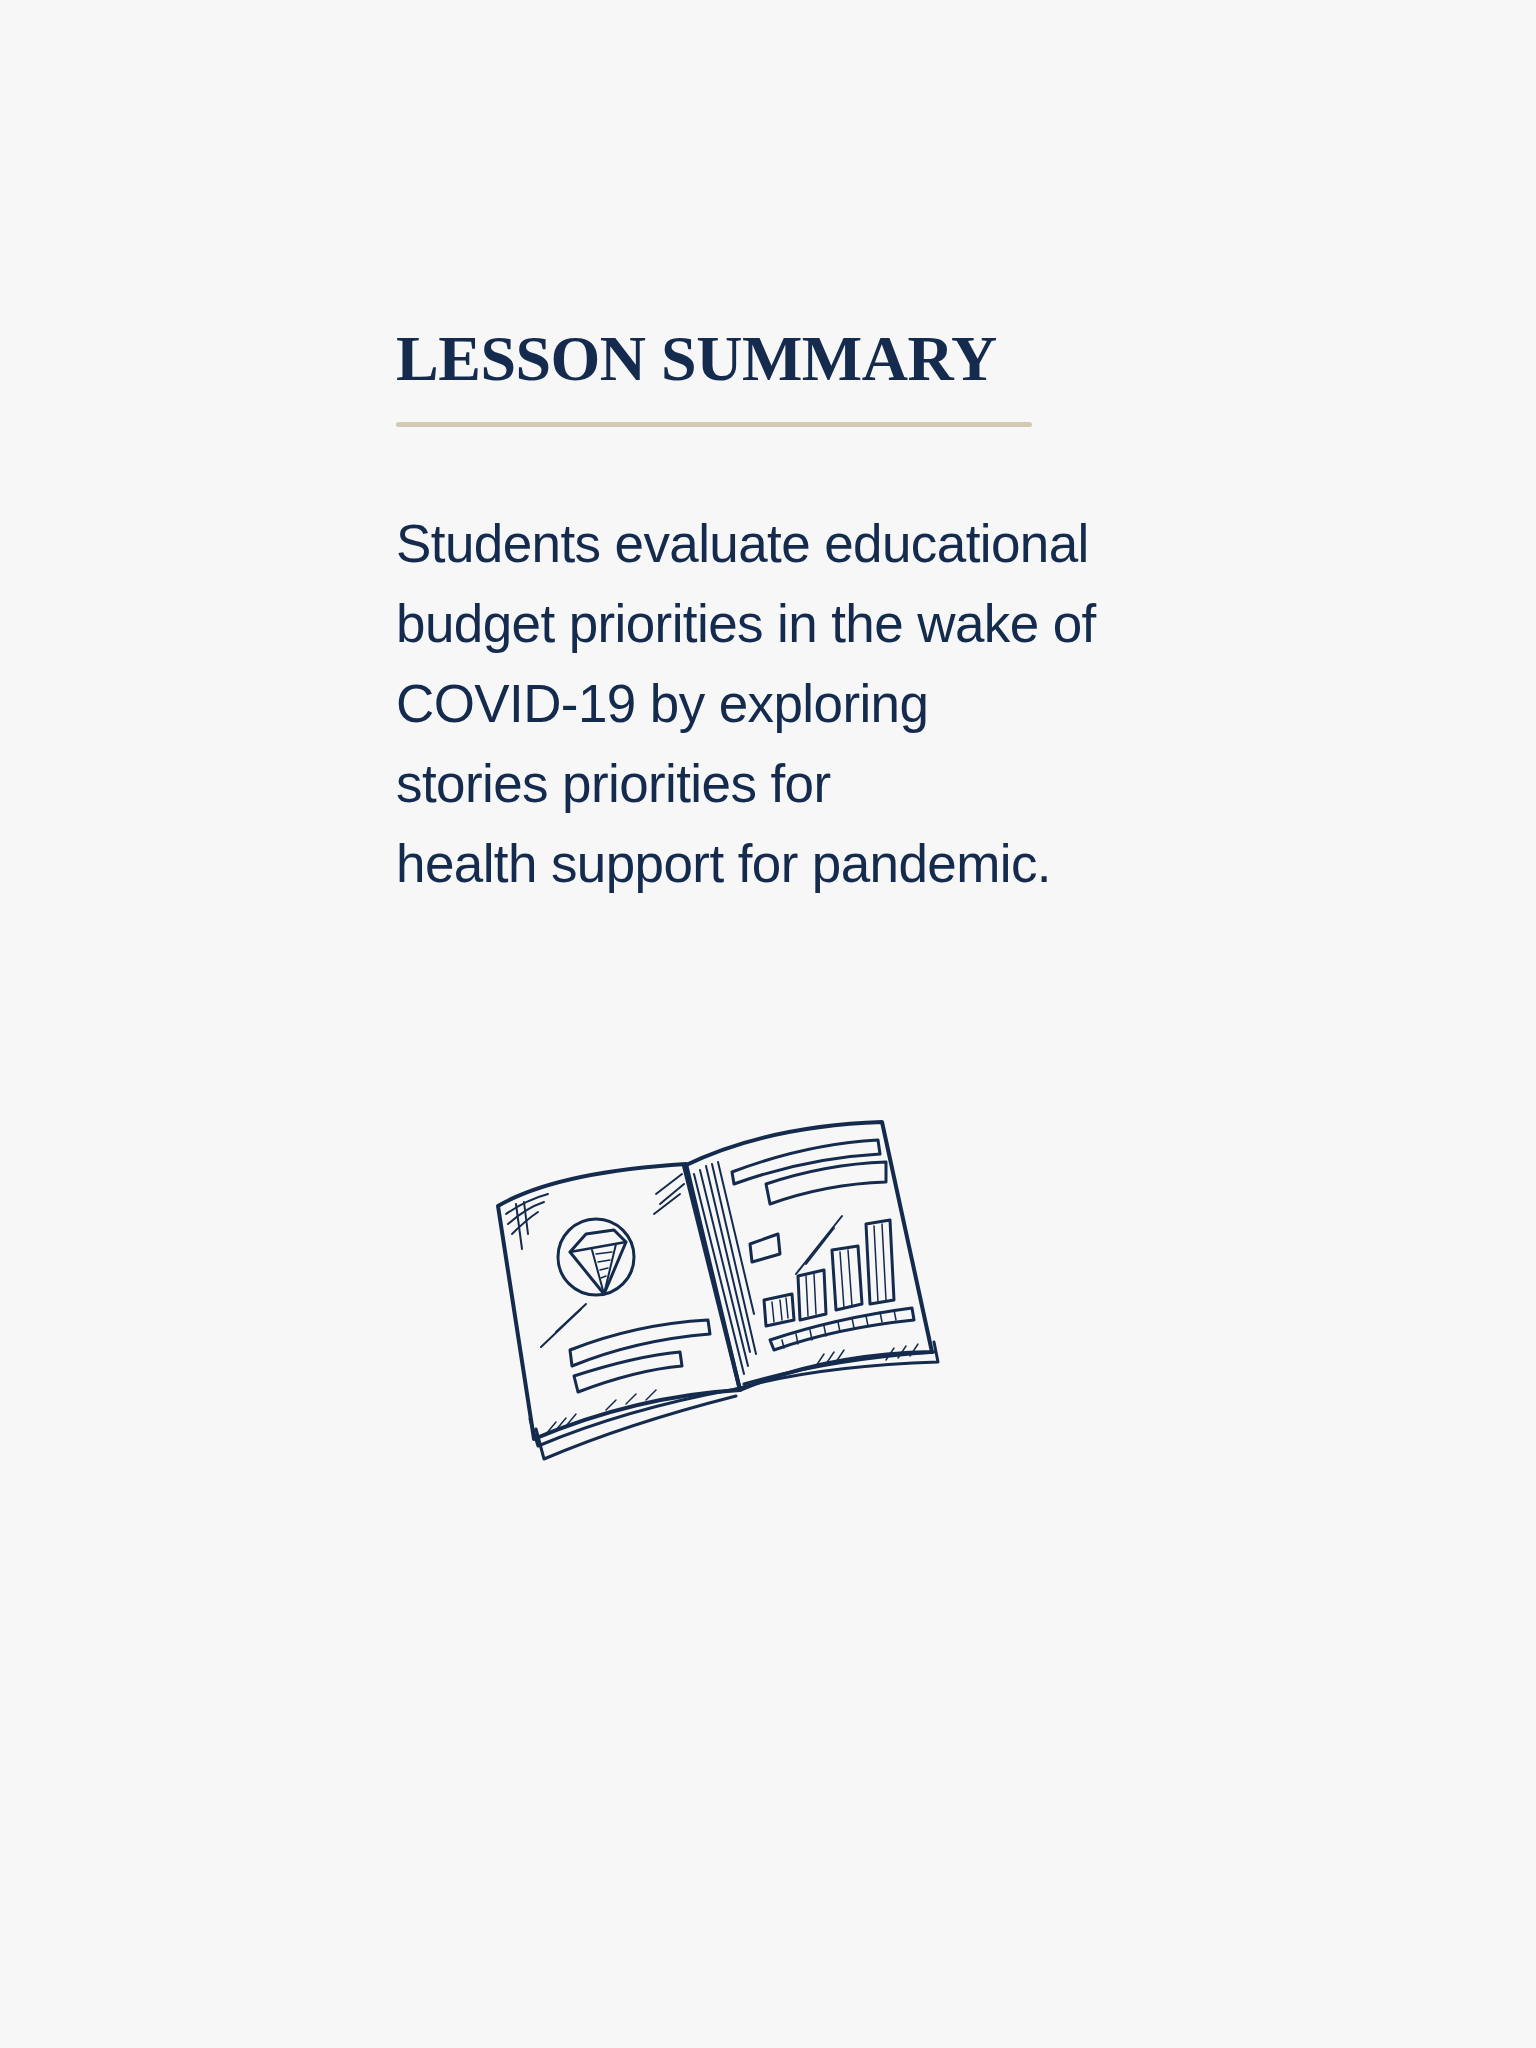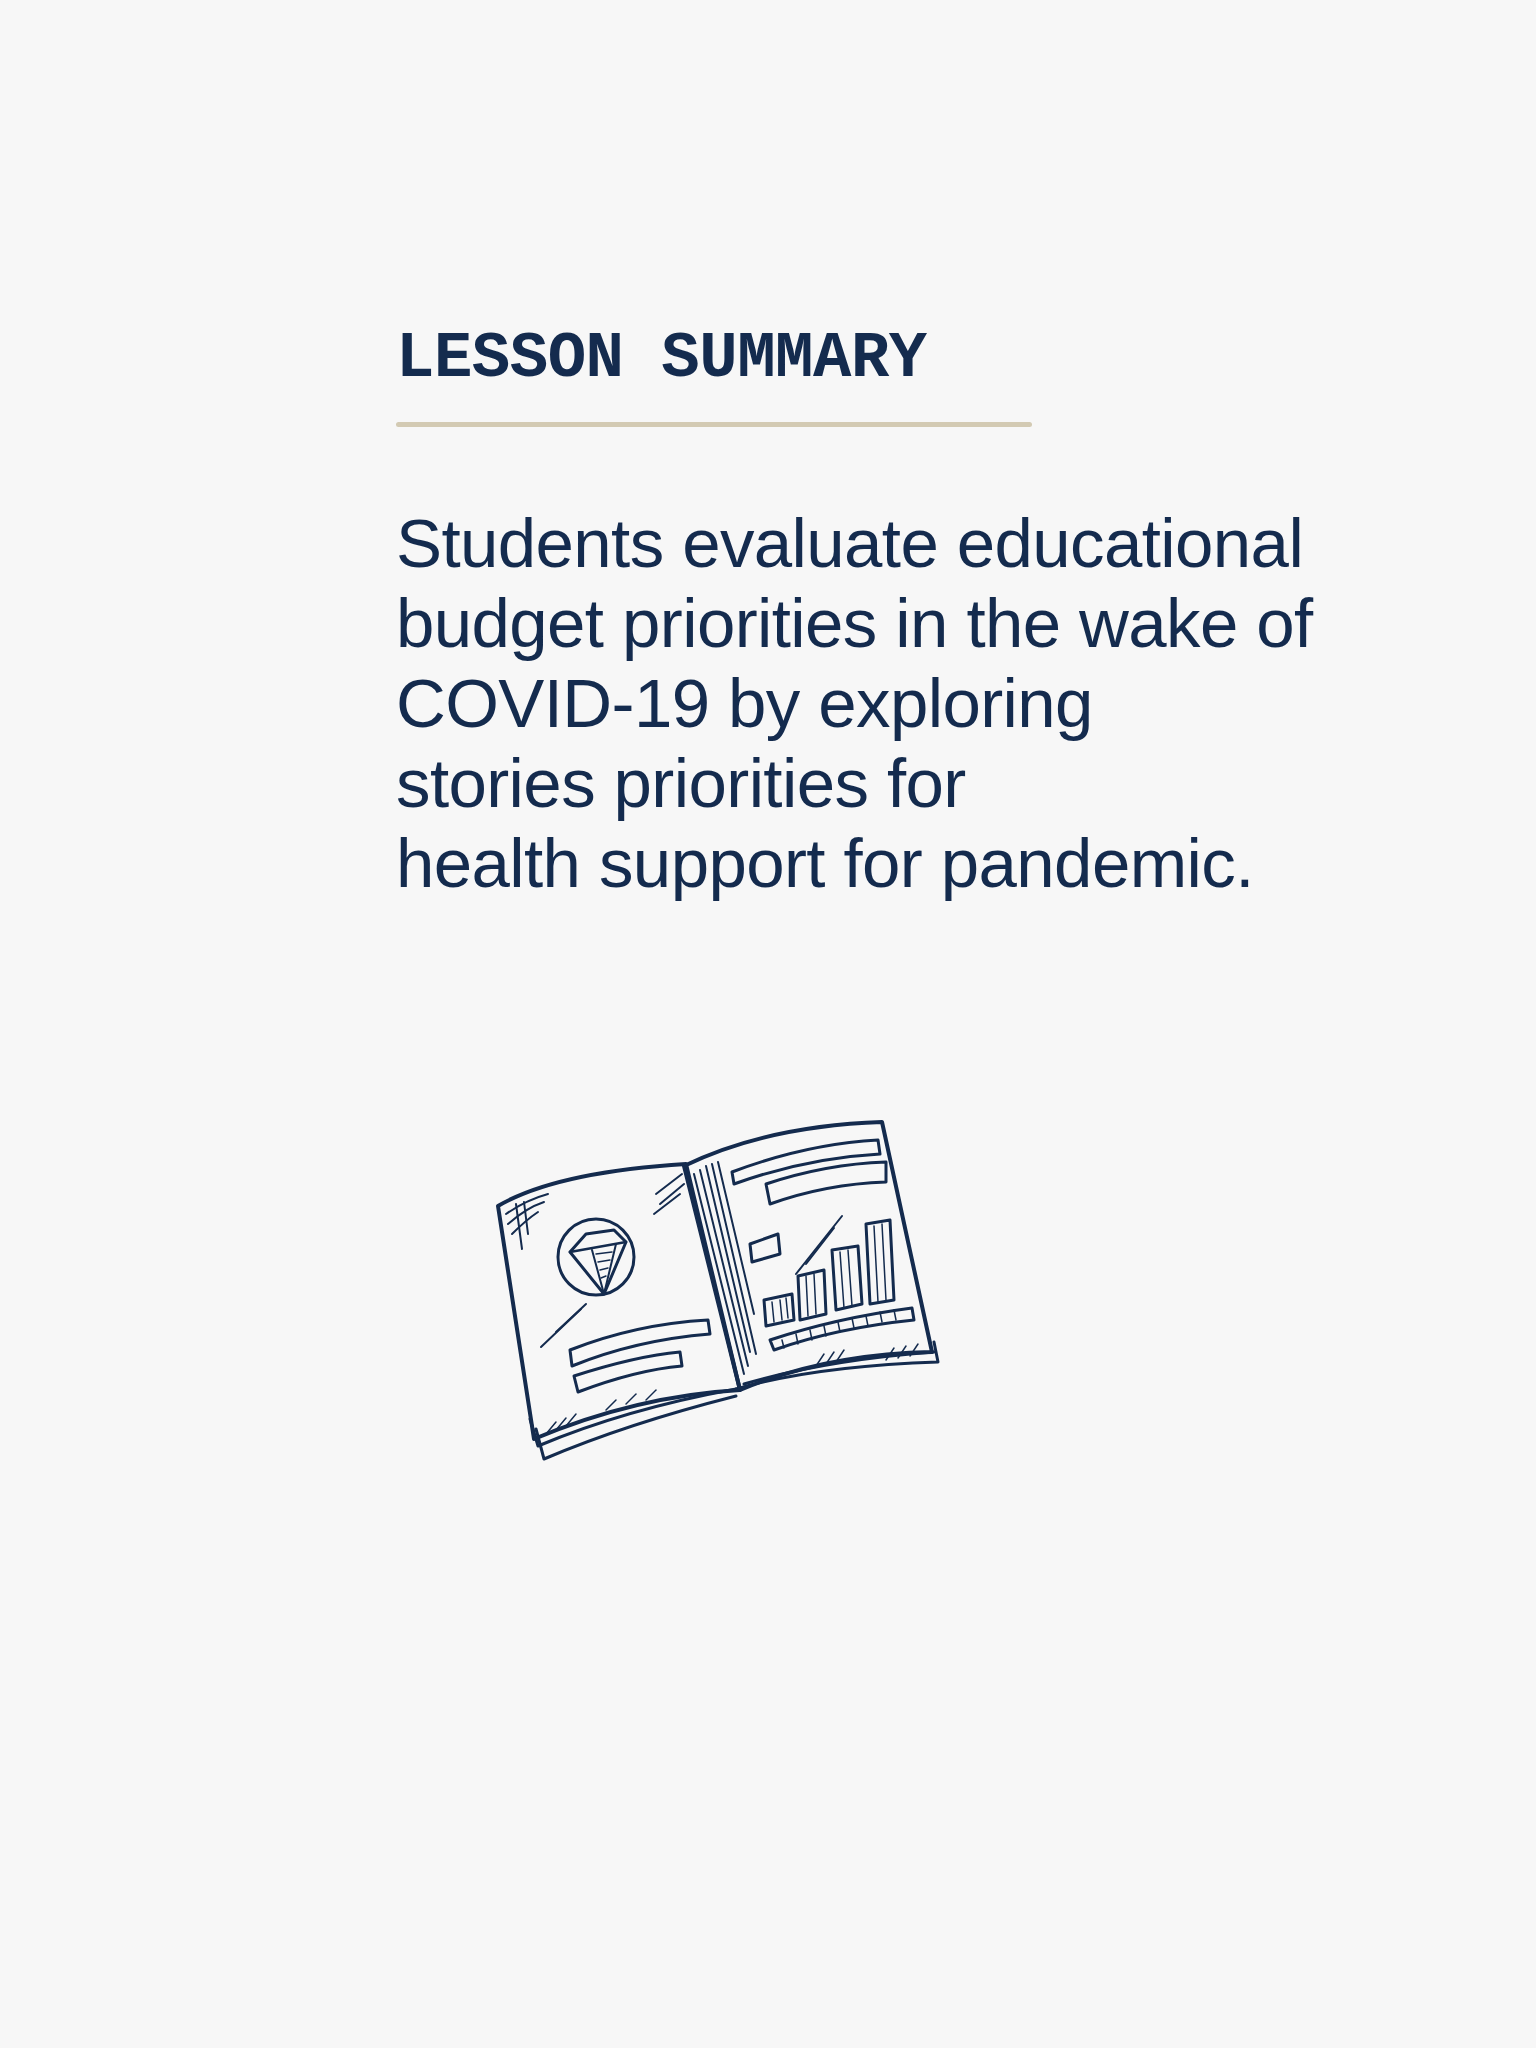--- a/index.html
+++ b/index.html
@@ -21,21 +21,21 @@
       width: 1536px; height: 2048px;
     }
     .summary-block {
       position: absolute;
       left: 396px;
       top: 322px;
       width: 820px;
     }
     .title {
       margin: 0;
-      font-family: Liberation Mono, monospace;
+      font-family: Liberation Serif, serif;
       font-weight: 700;
       font-size: 64px;
       line-height: 74px;
       letter-spacing: -0.5px;
       color: #142b4e;
       white-space: nowrap;
     }
     .divider {
       position: absolute;
       left: 0;
@@ -45,21 +45,21 @@
       border-radius: 3px;
       background: #d3cab3;
     }
     .body-text {
       position: absolute;
       left: 0;
       top: 182px;
       margin: 0;
       font-family: "Liberation Sans", "DejaVu Sans", sans-serif;
       font-weight: 400;
-      font-size: 69px;
+      font-size: 53px;
       line-height: 80px;
       color: #142b4e;
       letter-spacing: -0.6px;
     }
     .body-line {
       display: block;
       white-space: nowrap;
     }
     .illustration {
       position: absolute;

